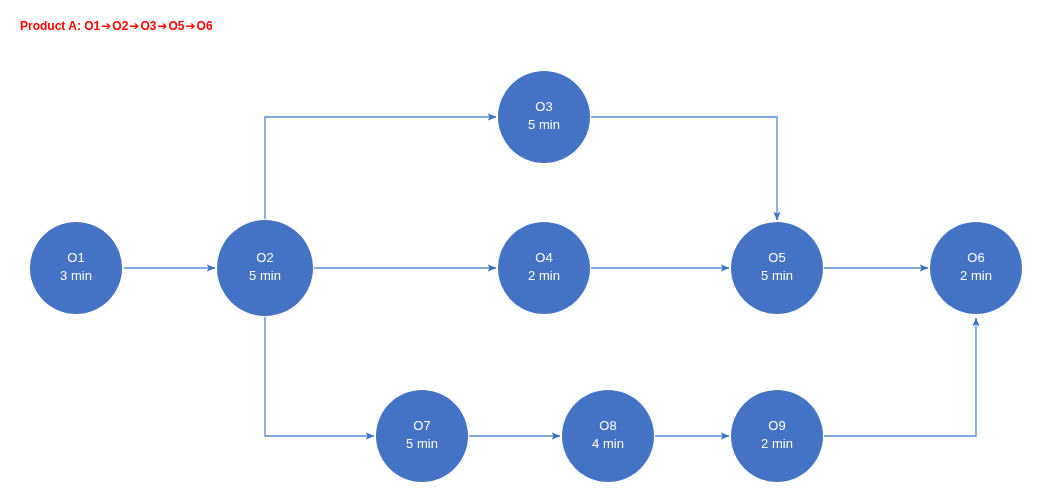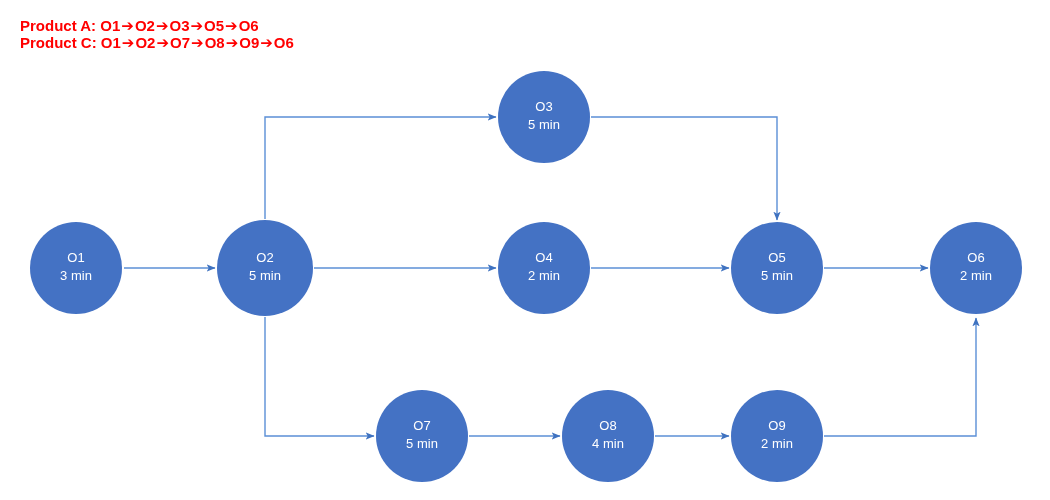--- a/index.html
+++ b/index.html
@@ -15,21 +15,21 @@
     overflow: hidden;
     font-family: "Liberation Sans", sans-serif;
   }
   #legend {
     position: absolute;
     left: 20px;
     top: 18px;
     color: #ff0000;
     font-family: "Liberation Sans", sans-serif;
     font-weight: bold;
-    font-size: 15px;
+    font-size: 12px;
     line-height: 16.5px;
     white-space: nowrap;
   }
   #legend .legend-line { display: block; }
   #legend .arrow-glyph {
     font-family: "DejaVu Sans", sans-serif;
     font-weight: bold;
     padding: 0 1px;
   }
   #graph-svg {
@@ -53,21 +53,20 @@
     stroke-width: 1.4;
   }
 </style>
 </head>
 <body>
 
 <div id="canvas">
 
   <div id="legend">
       <span class="legend-line"><span>Product A:</span> <span>O1</span><span class="arrow-glyph">➔</span><span>O2</span><span class="arrow-glyph">➔</span><span>O3</span><span class="arrow-glyph">➔</span><span>O5</span><span class="arrow-glyph">➔</span><span>O6</span></span>
-      <span class="legend-line"><span>Product C:</span> <span>O1</span><span class="arrow-glyph">➔</span><span>O2</span><span class="arrow-glyph">➔</span><span>O7</span><span class="arrow-glyph">➔</span><span>O8</span><span class="arrow-glyph">➔</span><span>O9</span><span class="arrow-glyph">➔</span><span>O6</span></span>
     </div>
 
   <svg id="graph-svg" viewBox="0 0 1050 500" xmlns="http://www.w3.org/2000/svg">
     <defs>
       <marker id="arrowhead" markerWidth="7" markerHeight="7" refX="6" refY="3" orient="auto" markerUnits="strokeWidth">
         <path d="M 0 0.4 L 6.4 3 L 0 5.6 L 1.5 3 Z" fill="#3f72c0"></path>
       </marker>
     </defs>
     <g id="edges-layer">
         <path class="edge-path" d="M 124 268 L 215 268" stroke="#5B8FD6" marker-end="url(#arrowhead)"></path>

